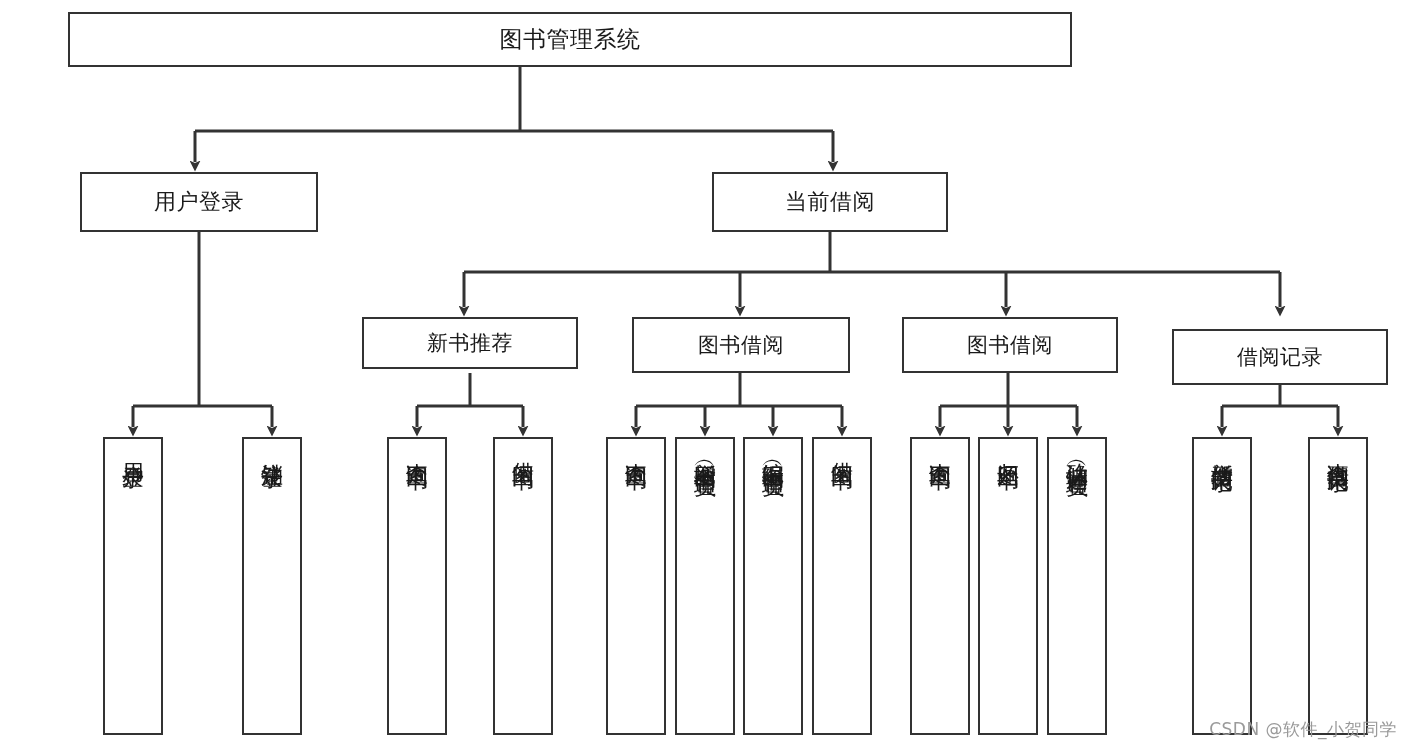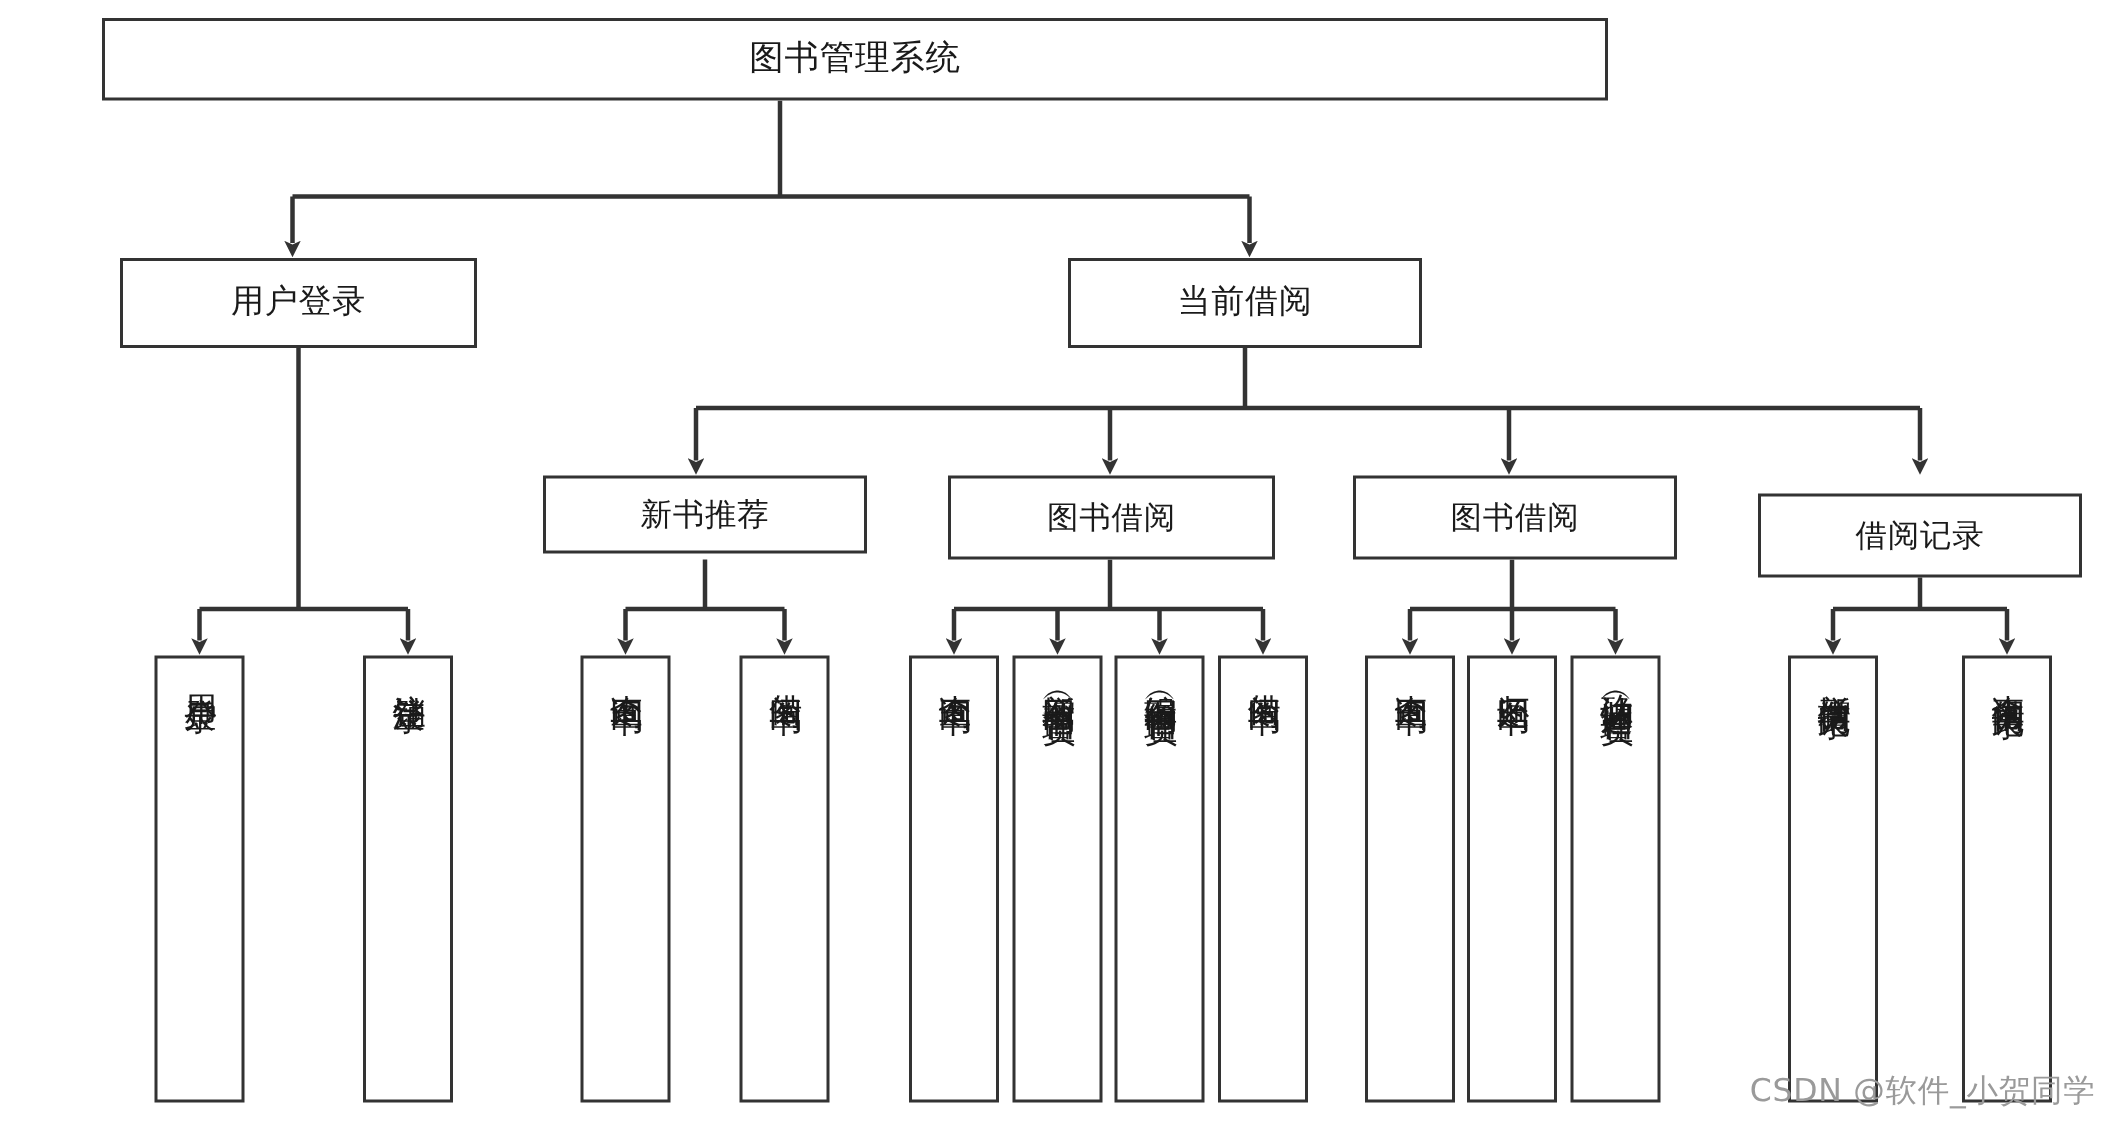--- a/index.html
+++ b/index.html
@@ -63,21 +63,21 @@
     text-orientation: upright;
     line-height: 1.08;
     letter-spacing: 2px;
     white-space: normal;
     max-height: 278px;
   }
   .watermark {
     position: absolute;
     right: 8px;
     bottom: 6px;
-    font-size: 21px;
+    font-size: 17px;
     color: #9a9a9a;
     letter-spacing: 0.5px;
     white-space: nowrap;
     pointer-events: none;
   }
 </style>
 </head>
 <body>
 
 <div id="diagram-root">

